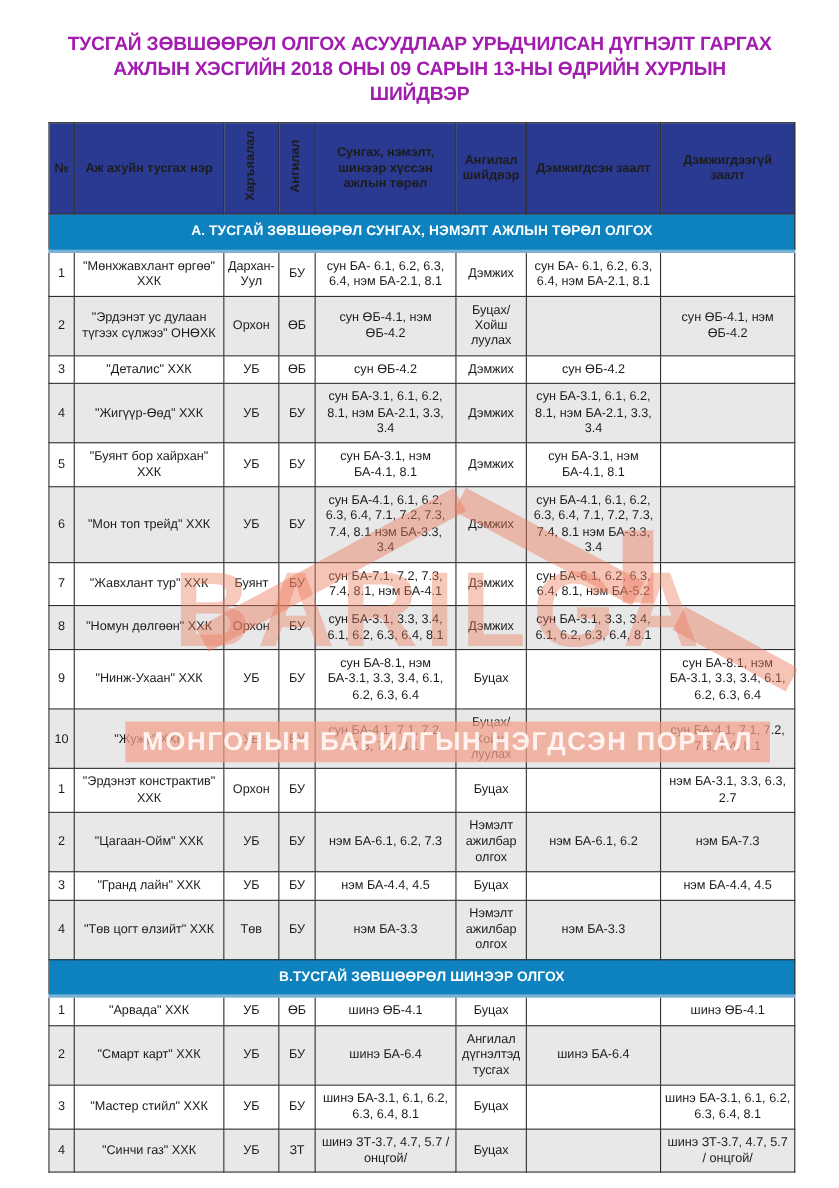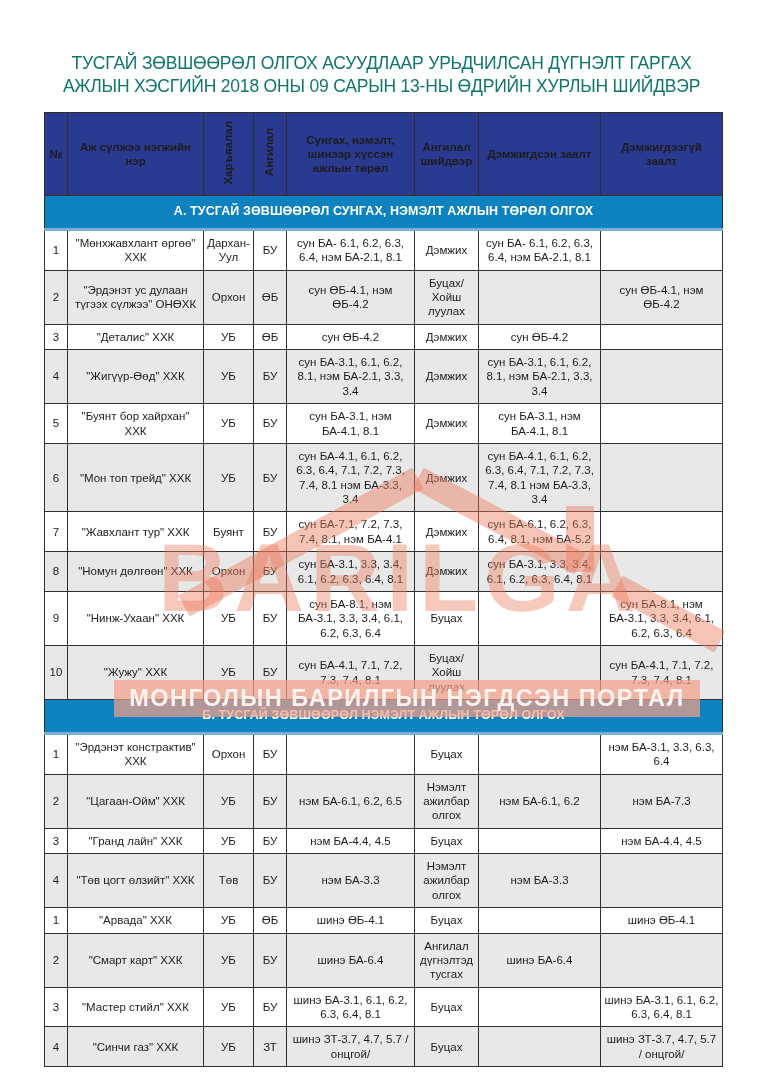--- a/index.html
+++ b/index.html
@@ -1,21 +1,21 @@
 <!DOCTYPE html>
 <html style="--header-bg: #2a3a90; --section-bg: #0e82be;"><head>
 <meta charset="utf-8">
 <style>
   html,body{margin:0;padding:0;background:#ffffff;}
   body{width:763px;height:1080px;font-family:"Liberation Sans","DejaVu Sans",sans-serif;overflow:hidden;}
   .page{position:relative;width:763px;height:1080px;background:#fff;}
 
   .doc-title{
-    margin:52px auto 14px auto;max-width:640px;text-align:center;
-    font-size:17.5px;font-weight:normal;line-height:1.32;color:#0f766e;
+    margin:28px auto 14px auto;max-width:640px;text-align:center;
+    font-size:17.5px;font-weight:bold;line-height:1.32;color:#a21caf;
     letter-spacing:-0.2px;
   }
 
   table.decision{
     border-collapse:collapse;table-layout:fixed;
     width:678px;margin:0 0 0 44px;
     border:1px solid #2f2f2f;
   }
   table.decision th, table.decision td{
     border:1px solid #2f2f2f;
@@ -81,21 +81,21 @@
       <col style="width:50px">
       <col style="width:33px">
       <col style="width:128px">
       <col style="width:64px">
       <col style="width:122px">
       <col style="width:122px">
     </colgroup>
     <thead>
       <tr id="header-row">
           <th>№</th>
-          <th>Аж сүлжээ нэгжийн нэр</th>
+          <th>Аж ахуйн тусгах нэр</th>
           <th><span class="vertical">Харъяалал</span></th>
           <th><span class="vertical">Ангилал</span></th>
           <th>Сунгах, нэмэлт, шинээр хүссэн ажлын төрөл</th>
           <th>Ангилал шийдвэр</th>
           <th>Дэмжигдсэн заалт</th>
           <th>Дэмжигдээгүй заалт</th>
         </tr>
     </thead>
     <tbody id="table-body">
         <tr class="section-row">
@@ -194,39 +194,36 @@
         <tr class="alt">
           <td class="num">10</td>
           <td>"Жужу" ХХК</td>
           <td>УБ</td>
           <td>БУ</td>
           <td>сун БА-4.1, 7.1, 7.2, 7.3, 7.4, 8.1</td>
           <td>Буцах/ Хойш луулах</td>
           <td></td>
           <td>сун БА-4.1, 7.1, 7.2, 7.3, 7.4, 8.1</td>
         </tr>
-        <tr class="section-row">
-          <td colspan="8">Б. ТУСГАЙ ЗӨВШӨӨРӨЛ НЭМЭЛТ АЖЛЫН ТӨРӨЛ ОЛГОХ</td>
-        </tr>
         <tr class="plain">
           <td class="num">1</td>
           <td>"Эрдэнэт констрактив" ХХК</td>
           <td>Орхон</td>
           <td>БУ</td>
           <td></td>
           <td>Буцах</td>
           <td></td>
-          <td>нэм БА-3.1, 3.3, 6.3, 6.4</td>
+          <td>нэм БА-3.1, 3.3, 6.3, 2.7</td>
         </tr>
         <tr class="alt">
           <td class="num">2</td>
           <td>"Цагаан-Ойм" ХХК</td>
           <td>УБ</td>
           <td>БУ</td>
-          <td>нэм БА-6.1, 6.2, 6.5</td>
+          <td>нэм БА-6.1, 6.2, 7.3</td>
           <td>Нэмэлт ажилбар олгох</td>
           <td>нэм БА-6.1, 6.2</td>
           <td>нэм БА-7.3</td>
         </tr>
         <tr class="plain">
           <td class="num">3</td>
           <td>"Гранд лайн" ХХК</td>
           <td>УБ</td>
           <td>БУ</td>
           <td>нэм БА-4.4, 4.5</td>
@@ -236,20 +233,23 @@
         </tr>
         <tr class="alt">
           <td class="num">4</td>
           <td>"Төв цогт өлзийт" ХХК</td>
           <td>Төв</td>
           <td>БУ</td>
           <td>нэм БА-3.3</td>
           <td>Нэмэлт ажилбар олгох</td>
           <td>нэм БА-3.3</td>
           <td></td>
+        </tr>
+        <tr class="section-row">
+          <td colspan="8">В.ТУСГАЙ ЗӨВШӨӨРӨЛ ШИНЭЭР ОЛГОХ</td>
         </tr>
         <tr class="plain">
           <td class="num">1</td>
           <td>"Арвада" ХХК</td>
           <td>УБ</td>
           <td>ӨБ</td>
           <td>шинэ ӨБ-4.1</td>
           <td>Буцах</td>
           <td></td>
           <td>шинэ ӨБ-4.1</td>

